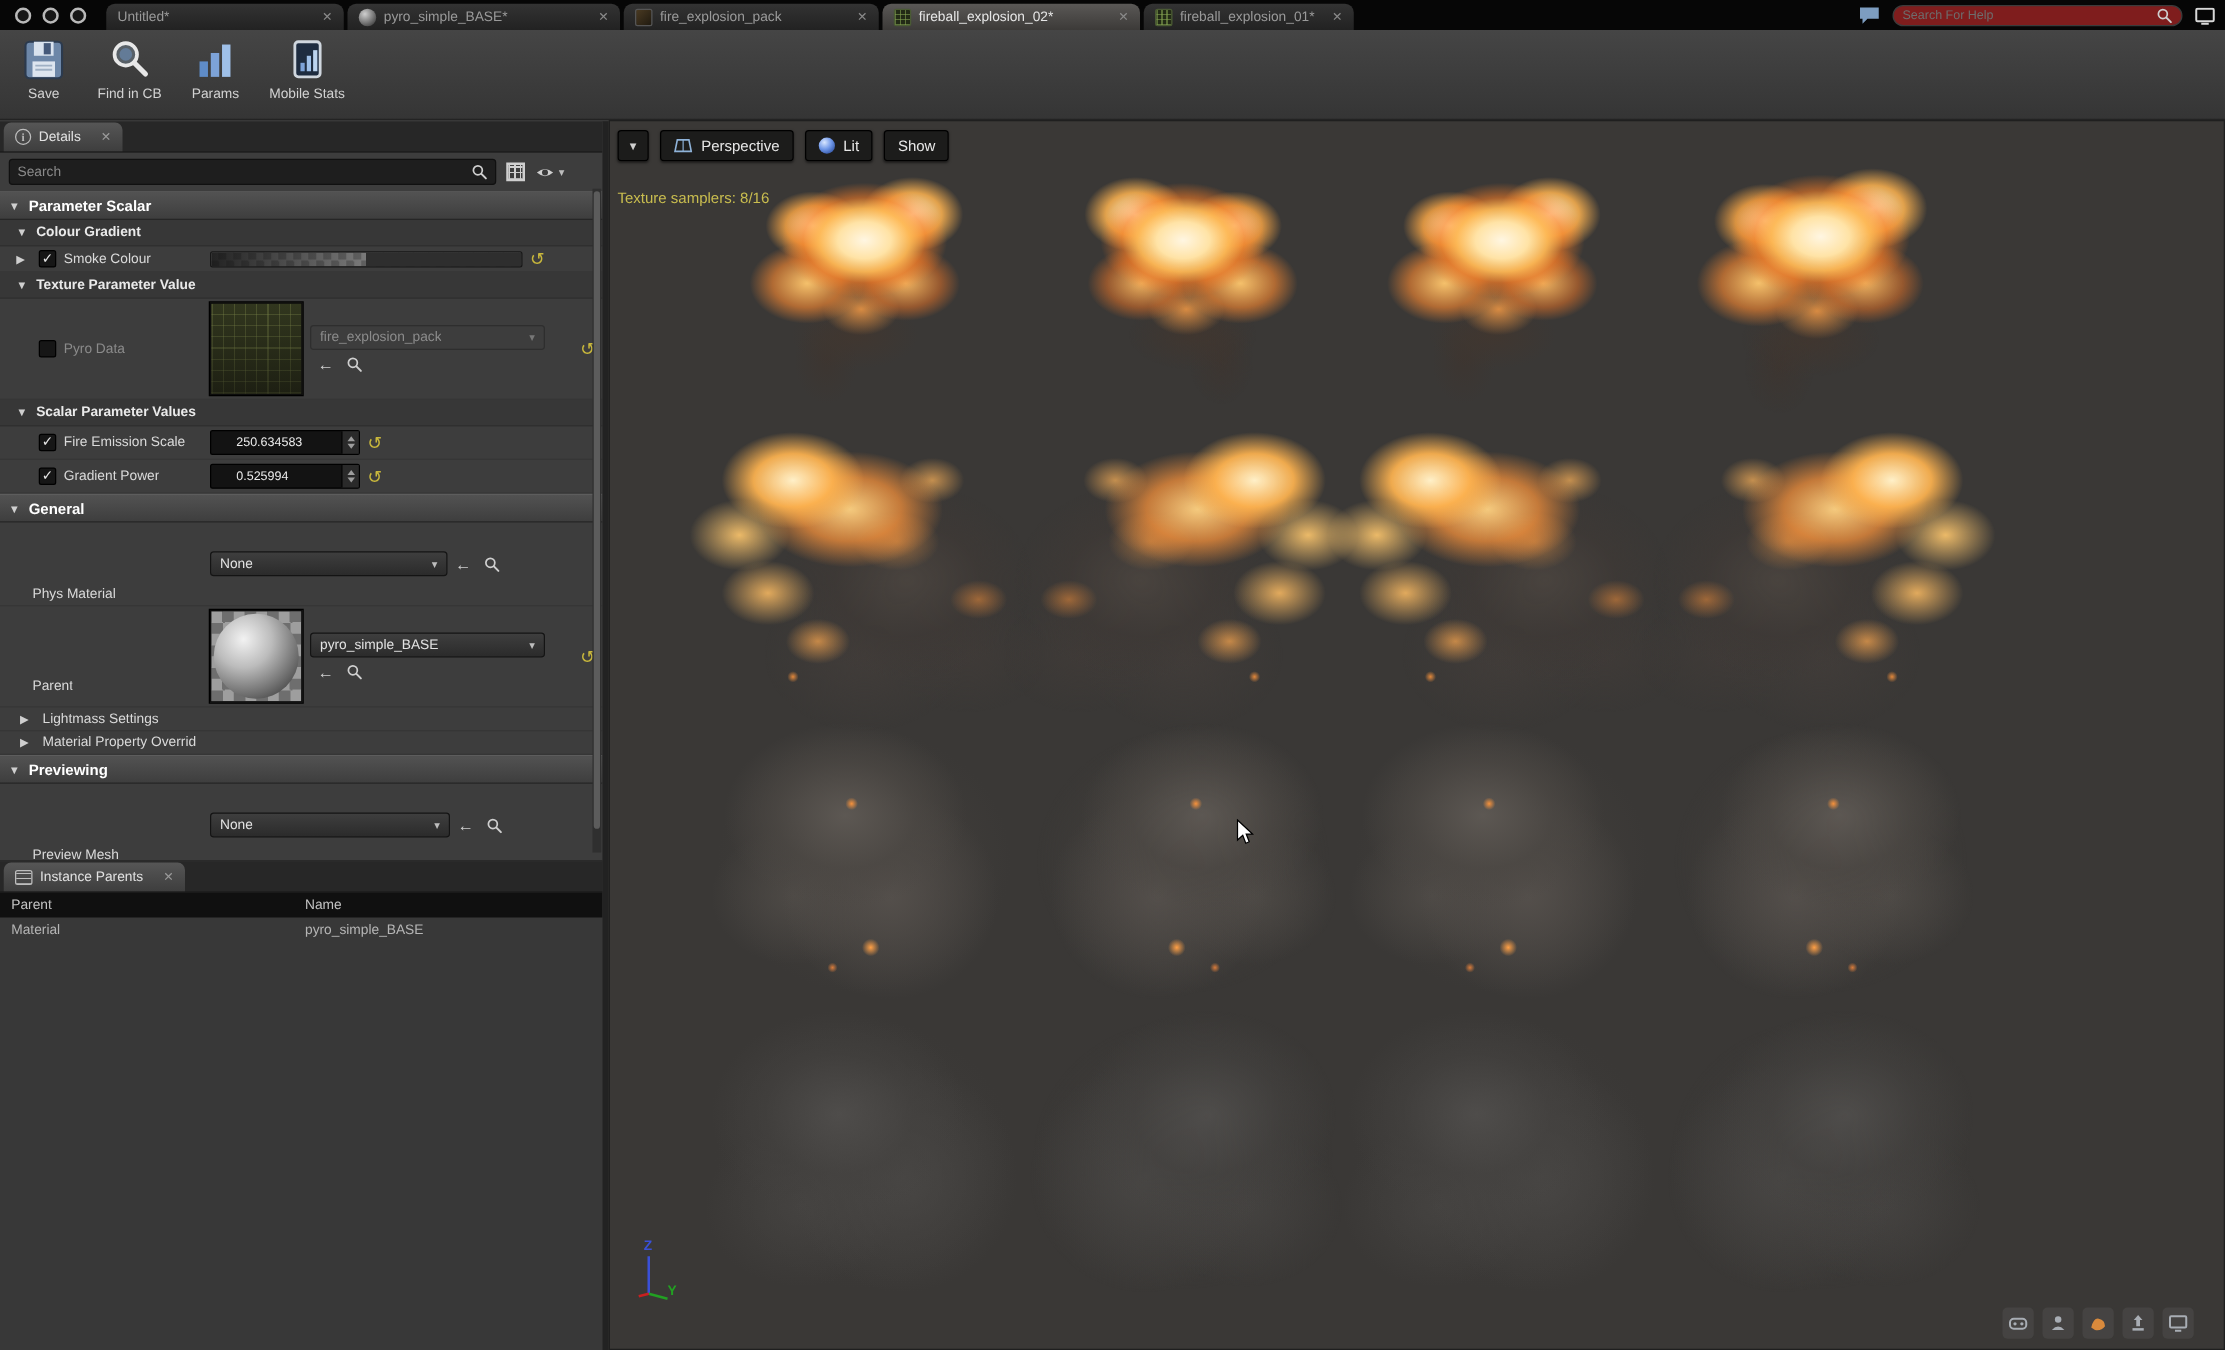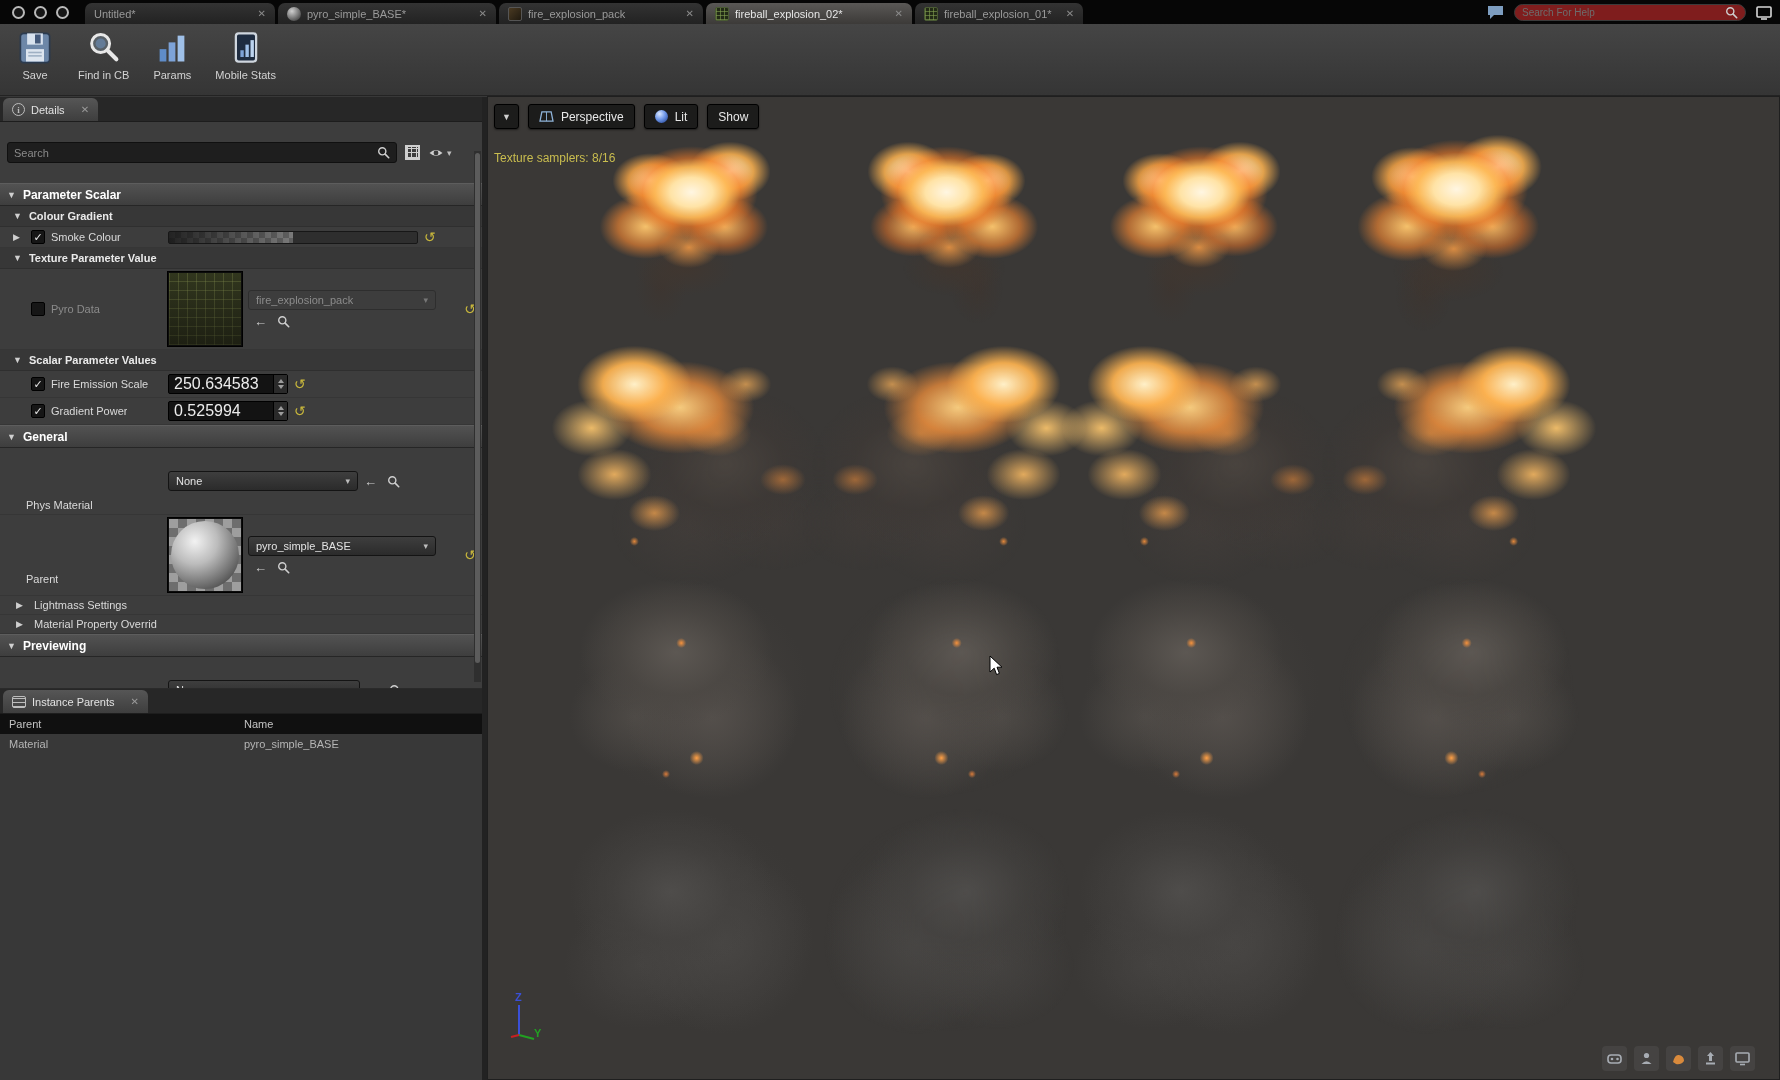--- a/index.html
+++ b/index.html
@@ -50,21 +50,21 @@
   .ptab { height:23px; margin-left:3px; display:flex; align-items:center; gap:6px; padding:0 9px;
     background:linear-gradient(#565656,#3e3e3e); border-radius:6px 6px 0 0; color:#e2e2e2; font-size:11px; }
   .ptab .pclose { color:#9a9a9a; font-size:10px; margin-left:10px; }
   .info-ico { width:13px; height:13px; border-radius:50%; border:1px solid #bdbdbd; color:#bdbdbd;
     font-size:9px; font-weight:bold; display:flex; align-items:center; justify-content:center; font-family:"Liberation Serif",serif; }
   .list-ico { width:14px; height:12px; border:1px solid #bdbdbd; border-radius:2px;
     background:repeating-linear-gradient(0deg,#bdbdbd 0 1px, transparent 1px 4px); }
 
   .details-area { position:absolute; top:0; left:0; right:0; height:592px; background:#3d3d3d;
     border-bottom:1px solid #2a2a2a; overflow:hidden; }
-  .drow-search { display:flex; align-items:center; gap:8px; padding:20px 7px; }
+  .drow-search { display:flex; align-items:center; gap:8px; padding:5px 7px; }
   .dsearch { flex:0 0 390px; height:21px; background:#1e1e1e; border:1px solid #101010;
     border-radius:3px; display:flex; align-items:center; padding:0 6px; gap:4px; }
   .dsearch input { flex:1; min-width:0; background:transparent; border:none; outline:none;
     color:#cfcfcf; font-size:11px; font-family:"Liberation Sans",sans-serif; }
   .dsearch input::placeholder { color:#8a8a8a; }
   .grid-ico { width:15px; height:15px; border:2px solid #cfcfcf;
     background:
       repeating-linear-gradient(0deg,#cfcfcf 0 1px, transparent 1px 4.5px),
       repeating-linear-gradient(90deg,#cfcfcf 0 1px, transparent 1px 4.5px); }
   .eye-wrap { display:flex; align-items:center; gap:3px; color:#bdbdbd; font-size:9px; }
@@ -96,21 +96,21 @@
     border-radius:3px; display:flex; align-items:center; padding:0 7px; color:#e2e2e2;
     font-size:11px; gap:6px; }
   .dd .ddtext { white-space:nowrap; overflow:hidden; }
   .dd .caret { margin-left:auto; color:#bdbdbd; font-size:9px; }
   .dd.dis { background:transparent; border-color:#2e2e2e; color:#8b8b8b; }
   .dd.dis .caret { color:#777; }
 
   .numwrap { width:120px; height:20px; background:#131313; border:1px solid #000; border-radius:2px;
     display:flex; align-items:stretch; }
   .numwrap input { flex:1; min-width:0; background:transparent; border:none; outline:none;
-    color:#ececec; font-size:16px; padding:0 5px; font-family:"Liberation Sans",sans-serif; }
+    color:#ececec; font-size:10px; padding:0 20px; font-family:"Liberation Sans",sans-serif; }
   .spin { width:14px; border-left:1px solid #000; background:#2a2a2a; display:flex;
     flex-direction:column; align-items:center; justify-content:center; gap:2px; }
   .spin i { width:0; height:0; border-left:3px solid transparent; border-right:3px solid transparent; }
   .spin .up { border-bottom:4px solid #9d9d9d; }
   .spin .dn { border-top:4px solid #9d9d9d; }
 
   .thumb { width:74px; height:74px; flex:0 0 74px; border:1px solid #0c0c0c; outline:1px solid #000; }
   .thumb.pyro { background:
       linear-gradient(rgba(80,92,44,.30), rgba(26,28,16,.65)),
       repeating-linear-gradient(0deg, rgba(150,160,90,.35) 0 1px, transparent 1px 9px),

